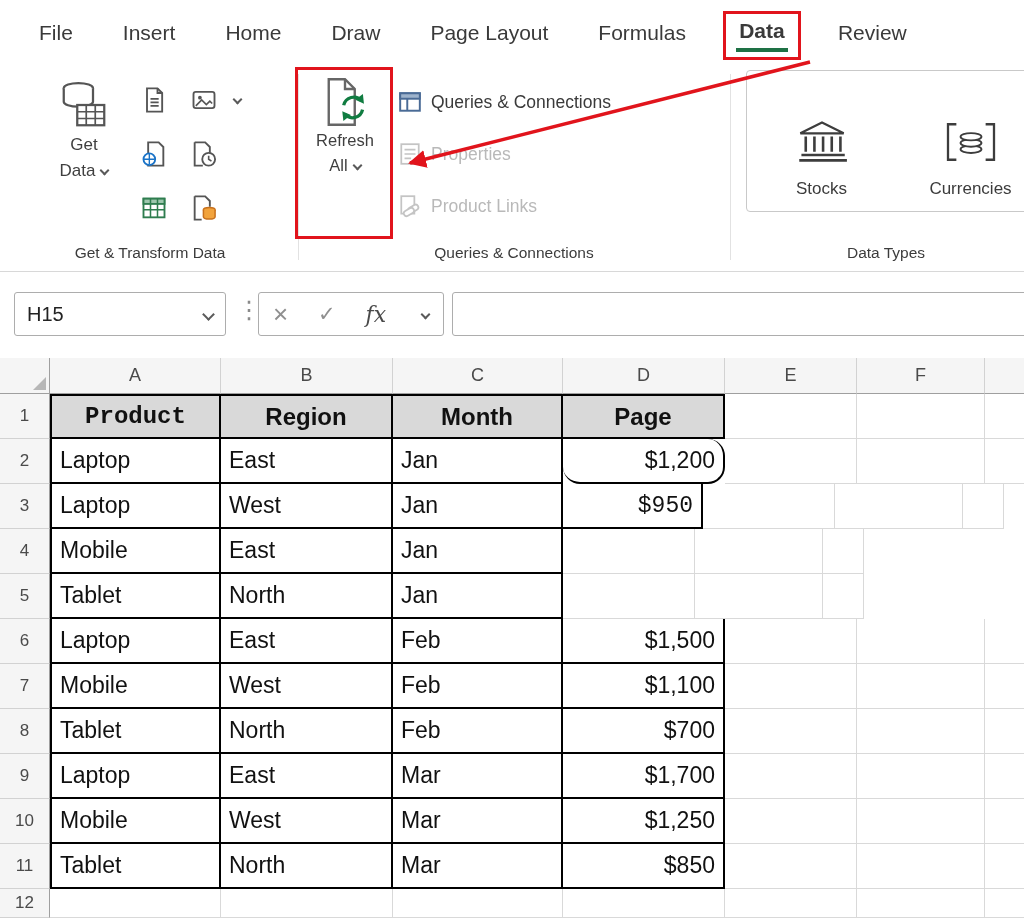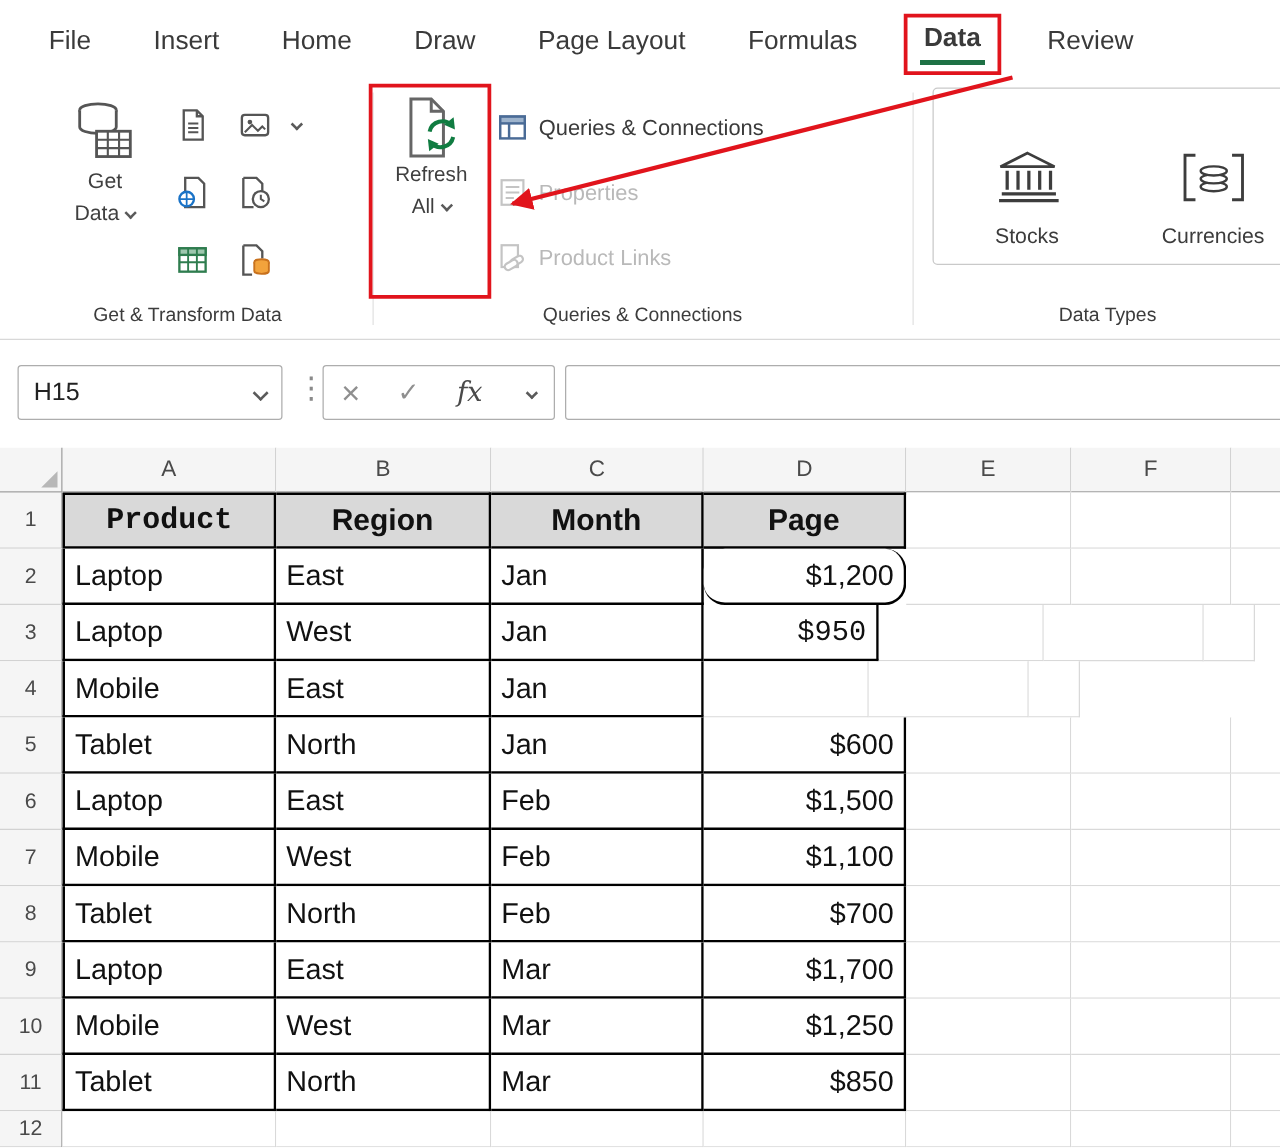--- a/index.html
+++ b/index.html
@@ -305,21 +305,20 @@
         <div class="g-cell tbl" style="width: 170px;">Jan</div>
         <div class="g-cell" style="width: 132px;"></div>
         <div class="g-cell" style="width: 128px;"></div>
         <div class="g-cell" style="width: 41px;"></div>
       </div>
       <div class="g-row" style="height: 45px;">
         <div class="g-rowhead">5</div>
         <div class="g-cell tbl tl" style="width: 171px;">Tablet</div>
         <div class="g-cell tbl" style="width: 172px;">North</div>
         <div class="g-cell tbl" style="width: 170px;">Jan</div>
-        <div class="g-cell tbl num" style="width: 162px;">$600</div>
         <div class="g-cell" style="width: 132px;"></div>
         <div class="g-cell" style="width: 128px;"></div>
         <div class="g-cell" style="width: 41px;"></div>
       </div>
       <div class="g-row" style="height: 45px;">
         <div class="g-rowhead">6</div>
         <div class="g-cell tbl tl" style="width: 171px;">Laptop</div>
         <div class="g-cell tbl" style="width: 172px;">East</div>
         <div class="g-cell tbl" style="width: 170px;">Feb</div>
         <div class="g-cell tbl num" style="width: 162px;">$1,500</div>

